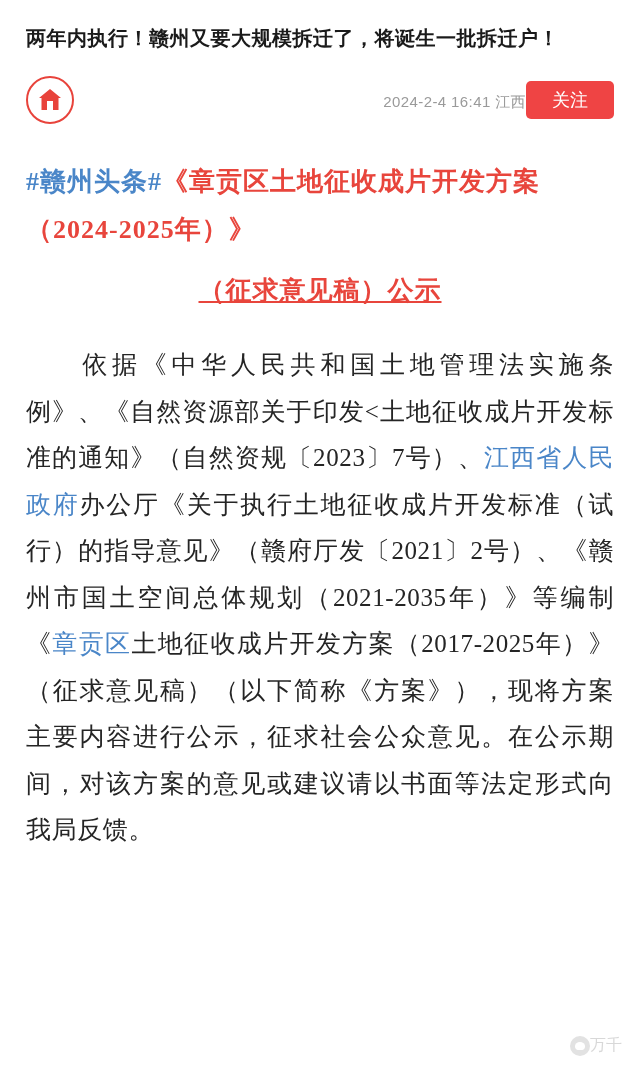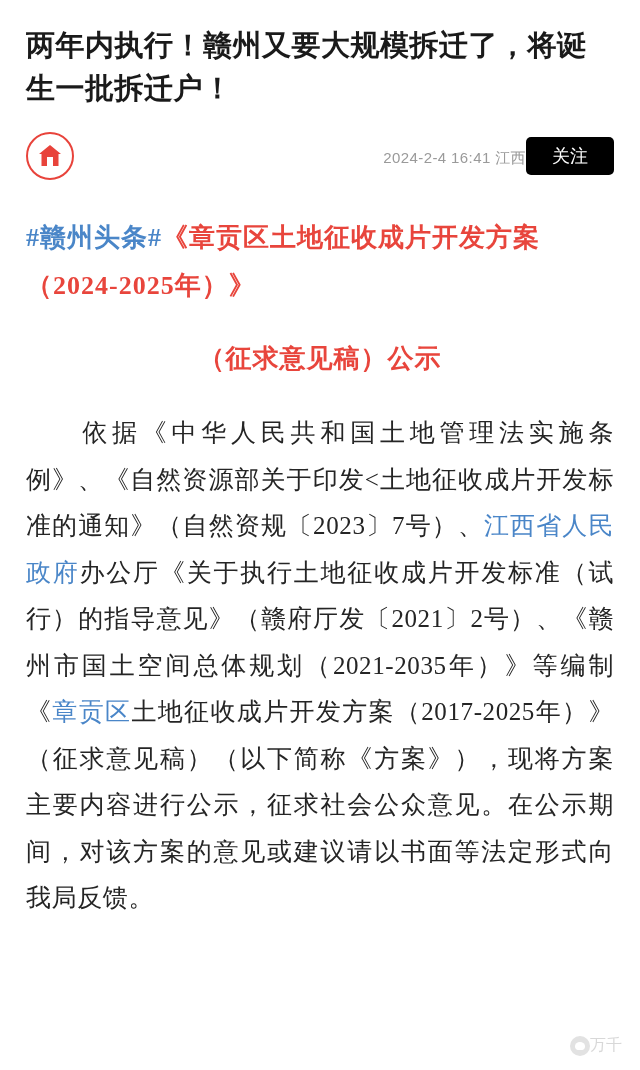--- a/index.html
+++ b/index.html
@@ -14,21 +14,21 @@
     overflow: hidden;
     font-family: "Liberation Sans", sans-serif;
     color: #222222;
   }
   .article {
     padding: 24px 26px 0 26px;
     box-sizing: border-box;
   }
   .headline {
     font-family: "Liberation Serif", serif;
-    font-size: 29px;
+    font-size: 20px;
     font-weight: bold;
     line-height: 1.48;
     color: #1a1a1a;
     letter-spacing: 0.5px;
     margin: 0 0 22px 0;
   }
   
   .author-row {
     display: flex;
     align-items: center;
@@ -65,21 +65,21 @@
   }
   .author-time {
     font-size: 15px;
     color: #9a9a9a;
     margin-top: 6px;
     letter-spacing: 0.4px;
     text-align: right;
   }
   .follow-btn {
     flex: 0 0 auto;
-    background: #000000;
+    background: #ef4444;
     color: #ffffff;
     font-size: 18px;
     border: none;
     border-radius: 5px;
     padding: 10px 26px;
     line-height: 1;
     font-family: "Liberation Sans", sans-serif;
     cursor: pointer;
   }
 
@@ -103,22 +103,23 @@
     text-align: center;
   }
   .title-red {
     color: #e8453c;
   }
   .subtitle {
     text-align: center;
     color: #e8453c;
     font-weight: bold;
     font-size: 26px;
-    margin-top: 26px;
+    margin-top: 14px;
     letter-spacing: 1px;
+    text-decoration: underline;
   }
   .para {
     margin-top: 28px;
     text-align: justify;
     text-justify: inter-ideograph;
     letter-spacing: 0.6px;
     line-height: 1.86;
   }
   .para .indent {
     display: inline-block;

